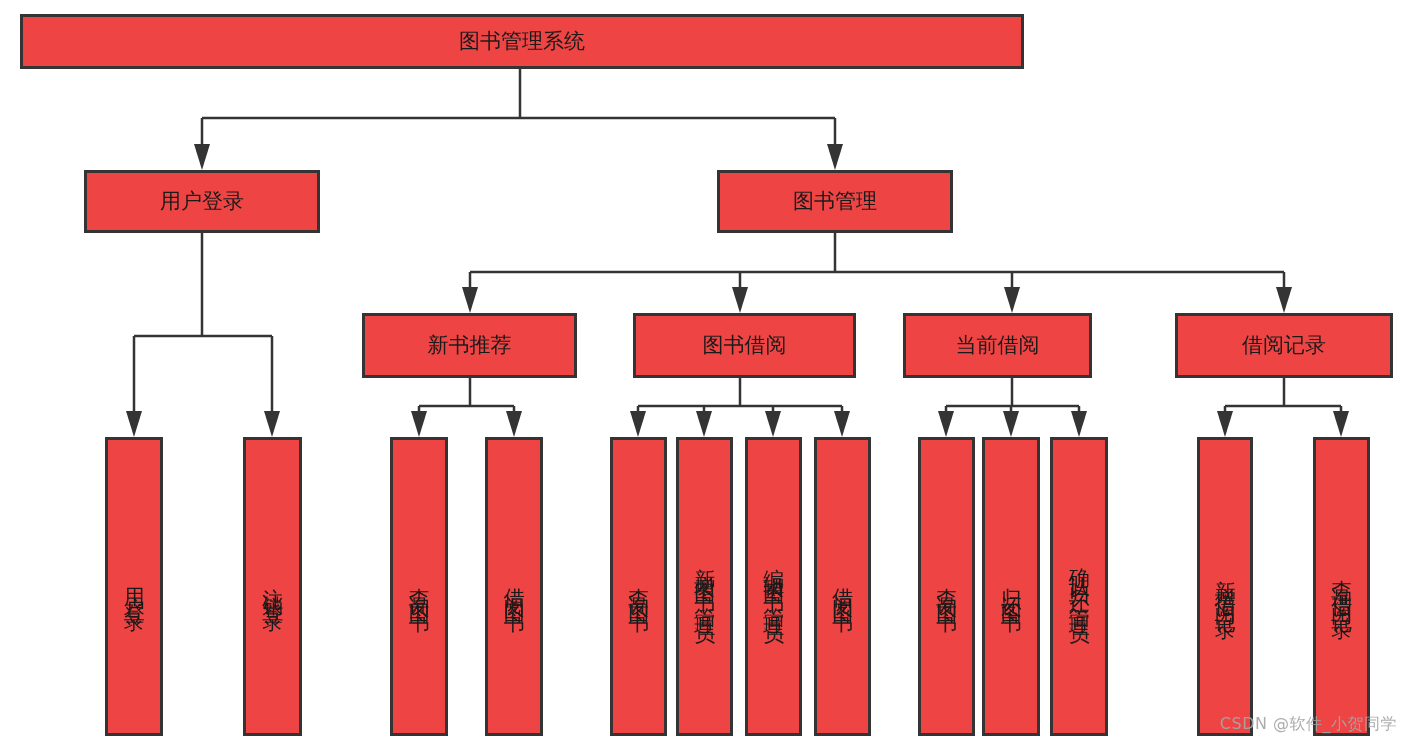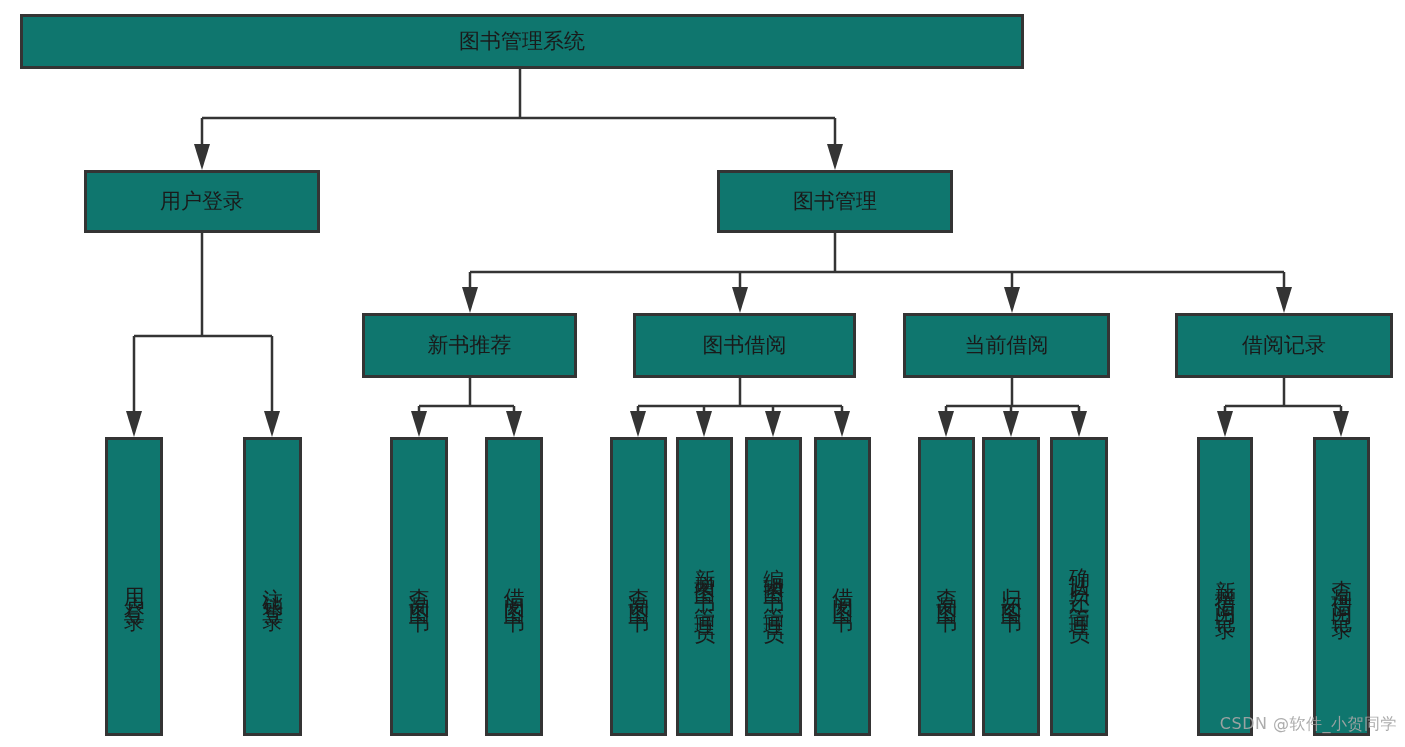--- a/index.html
+++ b/index.html
@@ -2,21 +2,21 @@
 <html><head>
 <meta charset="utf-8">
 <style>
   html,body{margin:0;padding:0;background:#fff;}
   .stage{
     position:relative;width:1405px;height:747px;background:#fff;overflow:hidden;
     font-family:"DejaVu Sans","Liberation Sans",sans-serif;color:#1a1a1a;
   }
   .connectors{position:absolute;left:0;top:0;width:1405px;height:747px;}
   .node{
-    position:absolute;box-sizing:border-box;border:3px solid #343434;background:#0f766e;
+    position:absolute;box-sizing:border-box;border:3px solid #343434;background:#ef4444;
     display:flex;align-items:center;justify-content:center;
     font-size:21px;line-height:1.25;color:#1a1a1a;text-align:center;
   }
   .leaf-label{
     writing-mode:vertical-rl;text-orientation:mixed;
     letter-spacing:8px;font-size:21px;white-space:nowrap;
   }
   .watermark{
     position:absolute;top:714px;right:8px;z-index:5;
     font-size:16px;color:#a6a6a6;opacity:.92;white-space:nowrap;letter-spacing:.5px;
@@ -60,21 +60,21 @@
     </g>
   </svg>
 
   <div class="node" style="left:20px;top:14px;width:1004px;height:55px">图书管理系统</div>
 
   <div class="node" style="left:84px;top:170px;width:236px;height:63px">用户登录</div>
   <div class="node" style="left:362px;top:313px;width:215px;height:65px">新书推荐</div>
 
   <div class="node" style="left:717px;top:170px;width:236px;height:63px">图书管理</div>
   <div class="node" style="left:633px;top:313px;width:223px;height:65px">图书借阅</div>
-  <div class="node" style="left:903px;top:313px;width:207px;height:65px">当前借阅</div>
+  <div class="node" style="left:903px;top:313px;width:189px;height:65px">当前借阅</div>
   <div class="node" style="left:1175px;top:313px;width:218px;height:65px">借阅记录</div>
 
   <div class="node" style="left:105px;top:437px;width:58px;height:299px">
     <span class="leaf-label">用户登录</span>
   </div>
   <div class="node" style="left:243px;top:437px;width:59px;height:299px">
     <span class="leaf-label">注销登录</span>
   </div>
 
   <div class="node" style="left:390px;top:437px;width:58px;height:299px">

